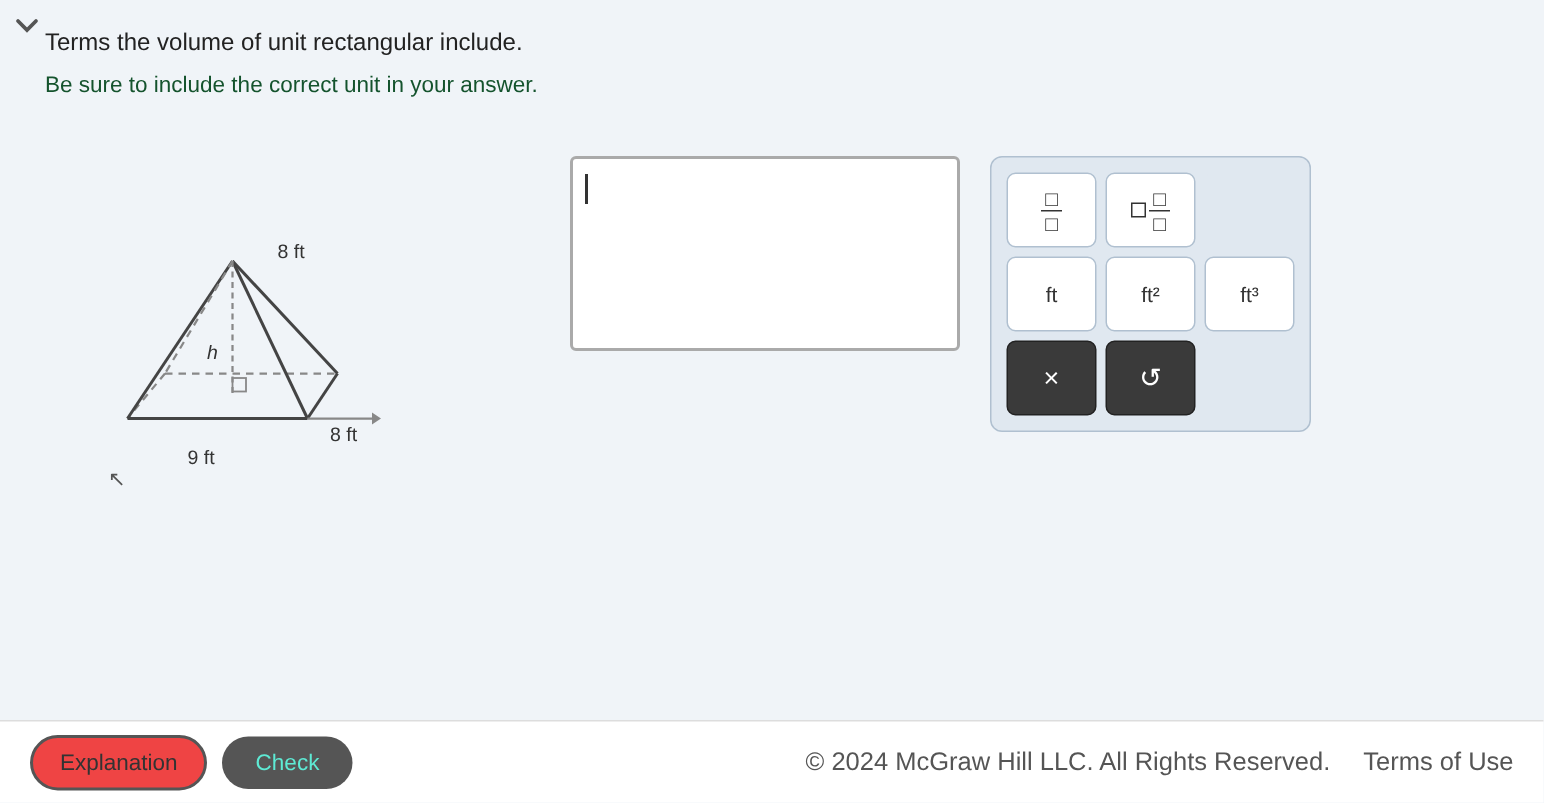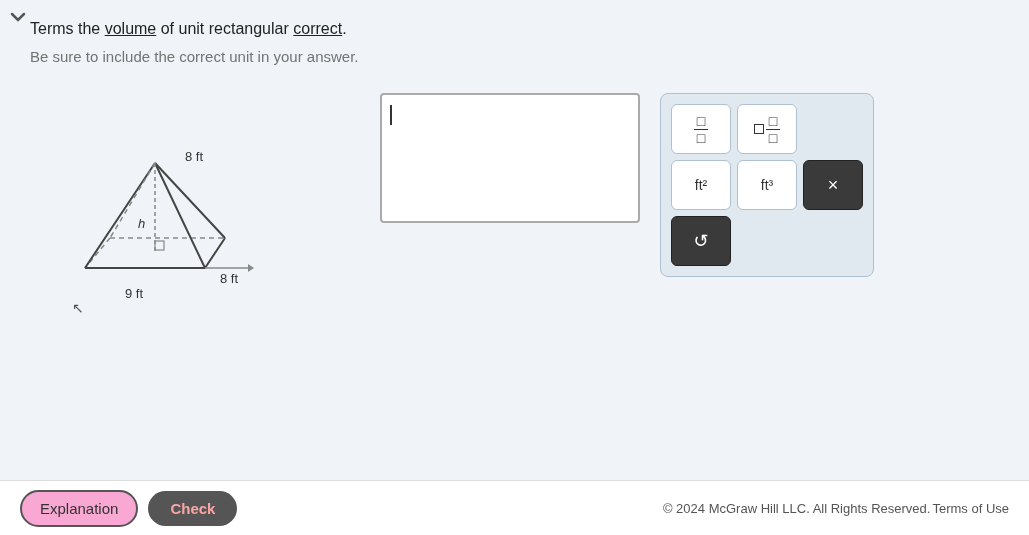--- a/index.html
+++ b/index.html
@@ -29,27 +29,26 @@
       gap: 8px;
     }
 
     .question-line1 {
       font-size: 16px;
       color: #222;
       margin-bottom: 2px;
     }
 
     .question-line1 span.underline {
-      text-decoration: underline;
     }
 
     .question-line2 {
       font-size: 15px;
-      color: #737373;
-      margin-bottom: 10px;
+      color: #14532d;
+      margin-bottom: 21px;
     }
 
     .middle-section {
       display: flex;
       flex-direction: row;
       align-items: flex-start;
       gap: 30px;
       flex: 1;
     }
 
@@ -126,46 +125,46 @@
       padding: 0 20px;
     }
 
     .bottom-left {
       display: flex;
       gap: 10px;
       align-items: center;
     }
 
     .explanation-btn {
-      background: #f9a8d4;
+      background: #ef4444;
       border: 2px solid #555;
       border-radius: 20px;
       padding: 8px 18px;
       font-size: 15px;
       cursor: pointer;
       color: #333;
     }
 
     .check-btn {
       background: #555;
       border: none;
       border-radius: 20px;
       padding: 9px 22px;
       font-size: 15px;
       cursor: pointer;
-      color: #fca5a5;
-      font-weight: bold;
+      color: #5eead4;
+      font-weight: normal;
     }
 
     .bottom-right {
-      font-size: 13px;
+      font-size: 17px;
       color: #555;
       display: flex;
       align-items: center;
-      gap: 2px;
+      gap: 22px;
     }
 
     .terms-link {
       cursor: pointer;
       color: #555;
     }
 
     
     .pyramid-svg {
       width: 300px;
@@ -189,21 +188,21 @@
 
   <div style="position:absolute; top:8px; left:8px; cursor:pointer;">
     <svg width="20" height="20" viewBox="0 0 20 20">
         <polyline points="4,6 10,12 16,6" fill="none" stroke="#555" stroke-width="2.5" stroke-linecap="round"></polyline>
       </svg>
   </div>
 
   <div class="content-area">
 
     <div class="question-line1">
-      <span>Terms the </span><span class="underline">volume</span><span> of unit rectangular </span><span class="underline">correct</span><span>.</span>
+      <span>Terms the </span><span class="underline">volume</span><span> of unit rectangular </span><span class="underline">include</span><span>.</span>
     </div>
     <div class="question-line2">Be sure to include the correct unit in your answer.</div>
 
     <div class="middle-section">
 
       <div class="diagram-area">
         <svg class="pyramid-svg" viewBox="0 0 300 260">
 
           <line x1="80" y1="155" x2="195" y2="155" stroke="#888" stroke-width="1.5" stroke-dasharray="5,4"></line>
           <line x1="80" y1="155" x2="55" y2="185" stroke="#888" stroke-width="1.5" stroke-dasharray="5,4"></line>
@@ -256,20 +255,21 @@
             <div style="display:flex;align-items:center;gap:2px;">
               <div style="border:1.5px solid #333;width:10px;height:10px;"></div>
               <div class="frac-display">
                 <div class="num">□</div>
                 <div class="den">□</div>
               </div>
             </div>
           </button>
           <button class="keypad-btn" style="background:#e0e8f0;border:none;cursor:default;"></button>
 
+          <button class="keypad-btn">ft</button>
           <button class="keypad-btn">ft²</button>
           <button class="keypad-btn">ft³</button>
 
           <button class="keypad-btn dark" style="font-size:18px;">×</button>
           <button class="keypad-btn dark" style="font-size:18px;">↺</button>
           <button class="keypad-btn" style="background:#e0e8f0;border:none;cursor:default;"></button>
         </div>
       </div>
     </div>
   </div>

